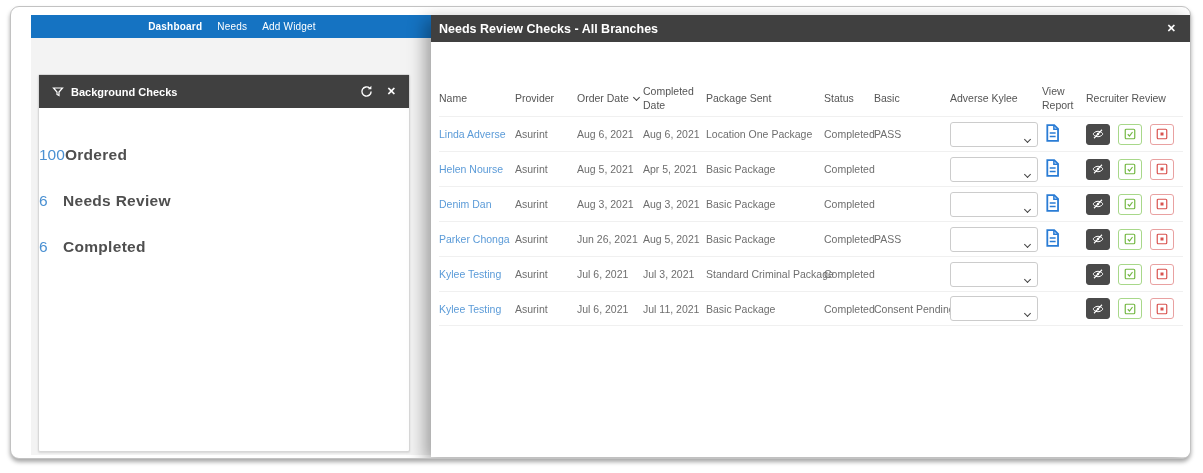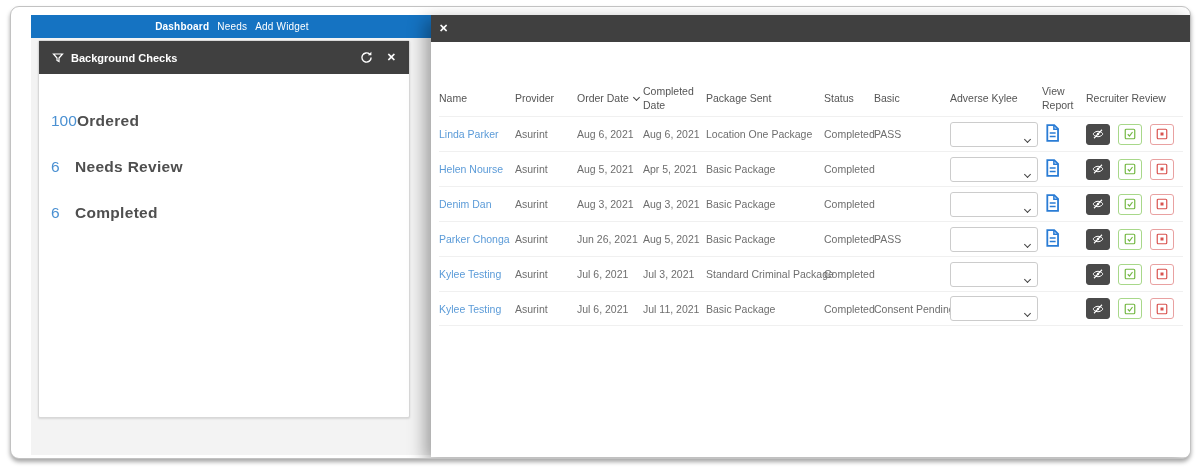--- a/index.html
+++ b/index.html
@@ -8,40 +8,40 @@
     font-family:"Liberation Sans", sans-serif; overflow:hidden;
   }
   .frame {
     position:absolute; left:10px; top:6px; width:1181px; height:453px;
     background:#fff; border:1px solid #c2c2c2; border-radius:9px;
     box-shadow:0 3px 4px rgba(0,0,0,.35); overflow:hidden;
   }
   
   .navbar {
     position:absolute; left:20px; top:8px; width:402px; height:23px;
-    background:#1573c2; display:flex; align-items:center; justify-content:center; gap:8px;
+    background:#1573c2; display:flex; align-items:center; justify-content:center; gap:15px;
   }
   .nav-item { color:#fff; font-size:10px; cursor:pointer; letter-spacing:.2px; }
   .nav-item.active { font-weight:bold; }
   .dash-bg {
     position:absolute; left:20px; top:31px; width:402px; height:417px;
     background:#f3f3f3;
   }
   .widget {
-    position:absolute; left:7px; top:2px; width:372px; height:378px;
+    position:absolute; left:7px; top:36px; width:372px; height:378px;
     background:#fff; border:1px solid #d8d8d8; border-radius:2px;
     box-shadow:0 1px 2px rgba(0,0,0,.12);
   }
   .widget-header {
     height:33px; background:#404040; display:flex; align-items:center; padding:0 13px;
   }
   .w-title { color:#fff; font-size:11px; font-weight:bold; margin-left:7px; flex:1; }
   .w-iconbtn { color:#fff; display:inline-flex; align-items:center; cursor:pointer; }
   .w-close { color:#fff; font-size:11px; font-weight:bold; margin-left:14px; cursor:pointer; }
-  .stats { padding:38px 0 0 12px; }
+  .stats { padding:38px 0 0 0; }
   .stat-row { display:flex; align-items:baseline; margin-bottom:28px; cursor:pointer; }
   .stat-value { color:#4a90d2; font-size:15.5px; min-width:24px; }
   .stat-label { color:#4f4f4f; font-size:15.5px; letter-spacing:.3px;font-weight:bold; }
   
   .modal {
     position:absolute; left:420px; top:8px; width:760px; height:442px;
     background:#fff; box-shadow:-6px 5px 16px rgba(0,0,0,.35);
   }
   .modal-header {
     height:27px; background:#404040; display:flex; align-items:center; padding:0 15px 0 8px;
@@ -122,38 +122,39 @@
         <div class="stat-row">
           <span class="stat-value">6</span>
           <span class="stat-label">Completed</span>
         </div>
       </div>
     </div>
   </div>
 
   <div class="modal">
     <div class="modal-header">
+      <span class="m-title">Needs Review Checks - All Branches</span>
       <span class="m-close">✕</span>
     </div>
     <div class="table">
       <div class="grid thead">
         <span class="hcell">Name</span>
         <span class="hcell">Provider</span>
         <span class="hcell"><span>Order Date</span><span class="chev"></span></span>
         <span class="hcell">Completed Date</span>
         <span class="hcell">Package Sent</span>
         <span class="hcell">Status</span>
         <span class="hcell">Basic</span>
         <span class="hcell">Adverse Kylee</span>
         <span class="hcell">View Report</span>
         <span class="hcell">Recruiter Review</span>
       </div>
       <div id="tbody">
   <div class="grid trow">
-    <span class="cell name">Linda Parker</span>
+    <span class="cell name">Linda Adverse</span>
     <span class="cell">Asurint</span>
     <span class="cell">Aug 6, 2021</span>
     <span class="cell">Aug 6, 2021</span>
     <span class="cell">Location One Package</span>
     <span class="cell">Completed</span>
     <span class="cell">PASS</span>
     <span class="cell">
       <span class="sel-wrap">
         <select><option value=""></option></select>
         <span class="chev"></span>

